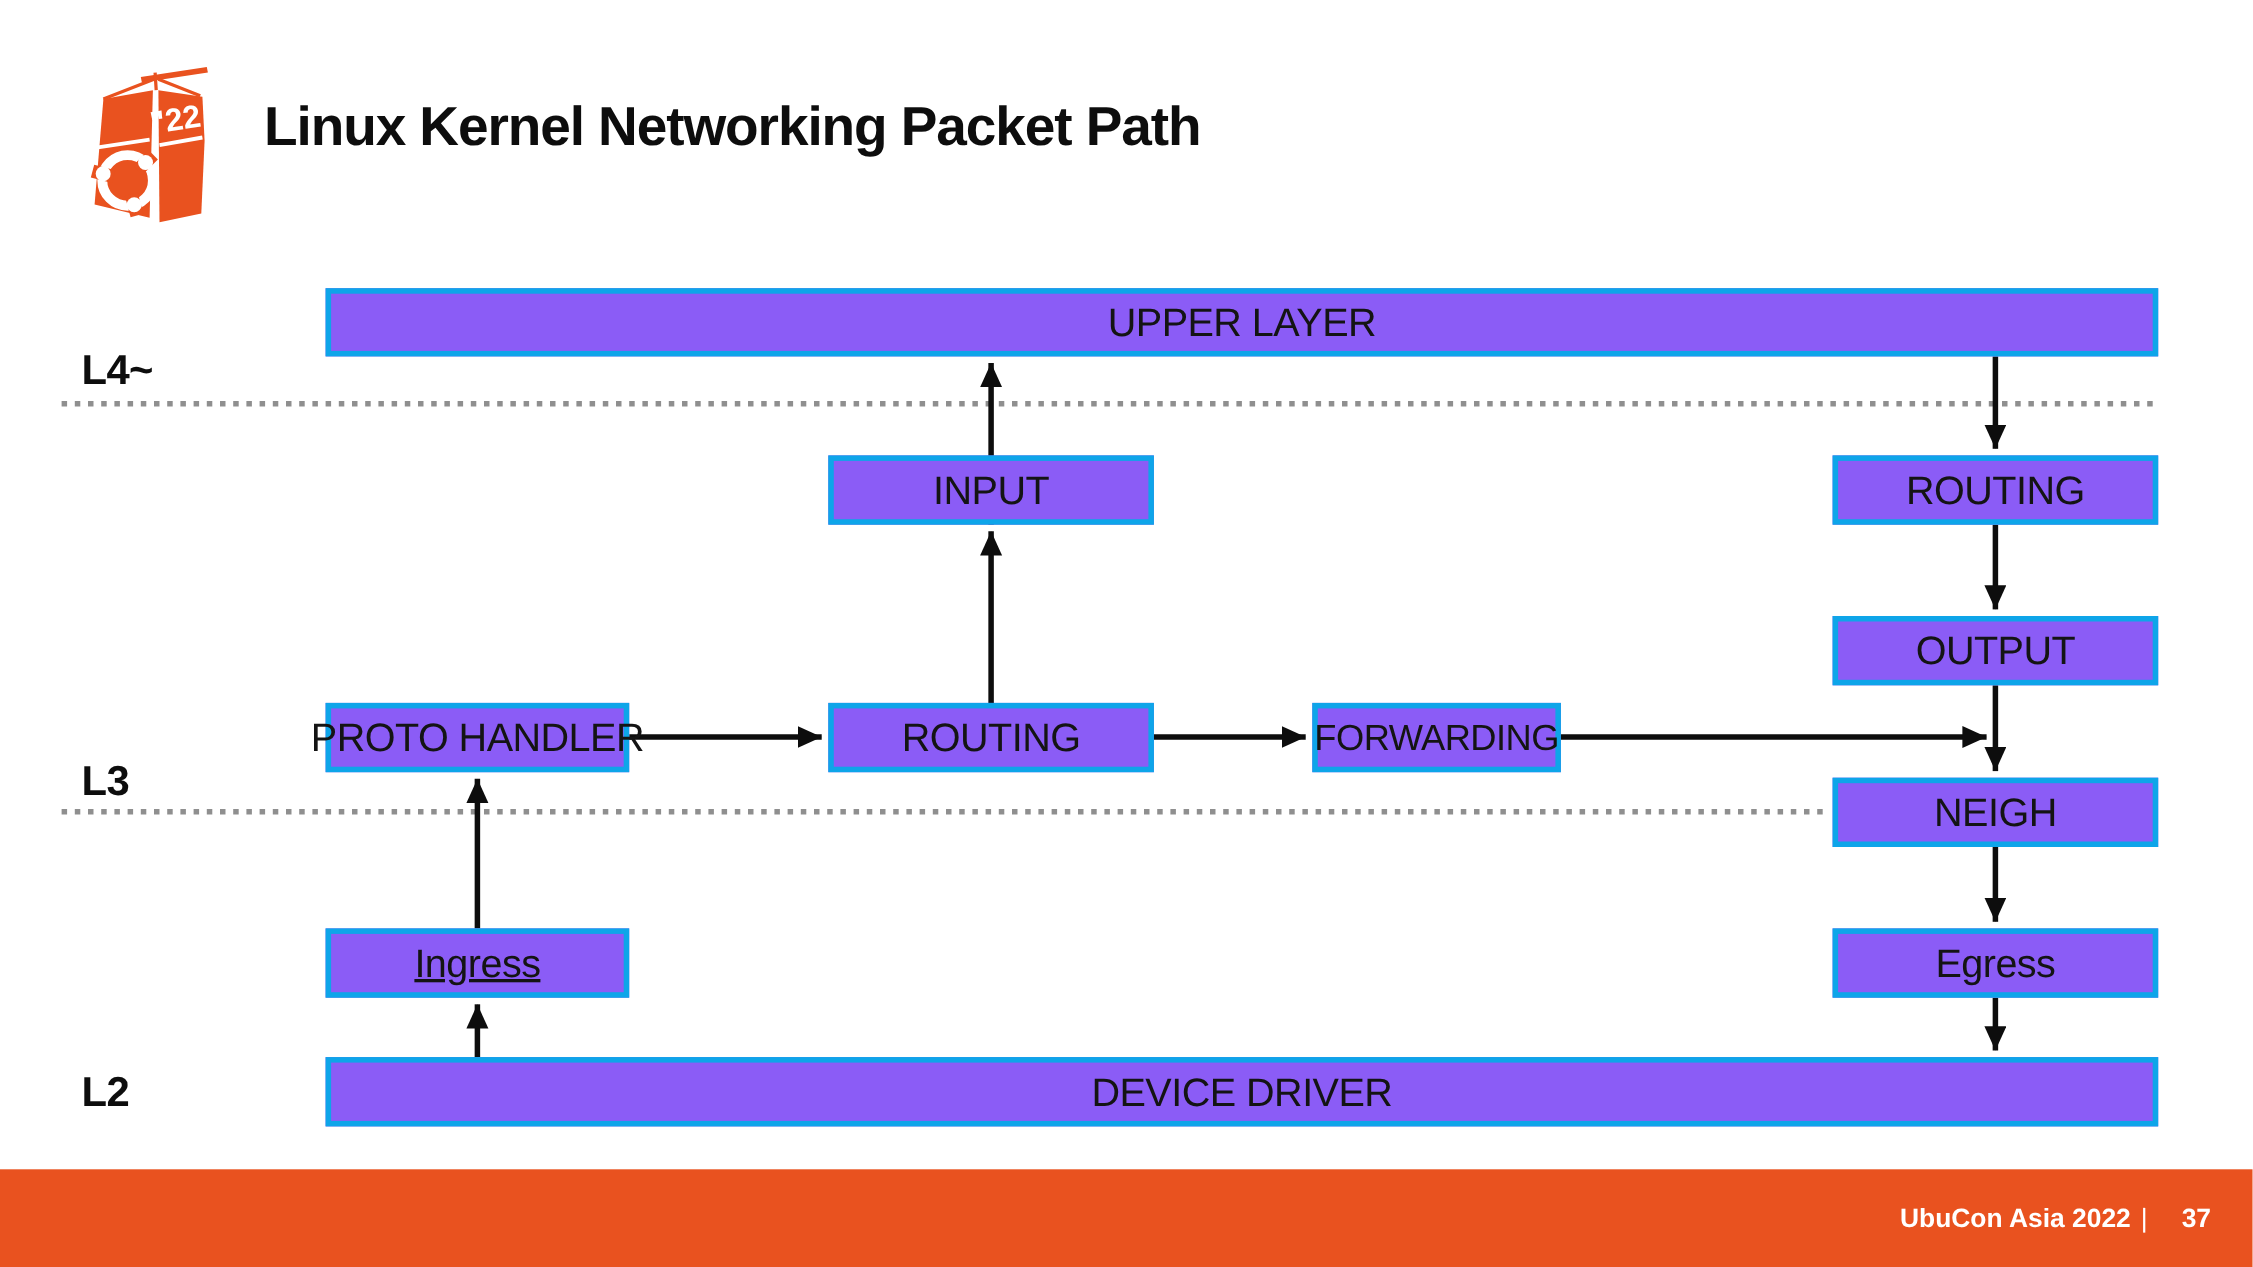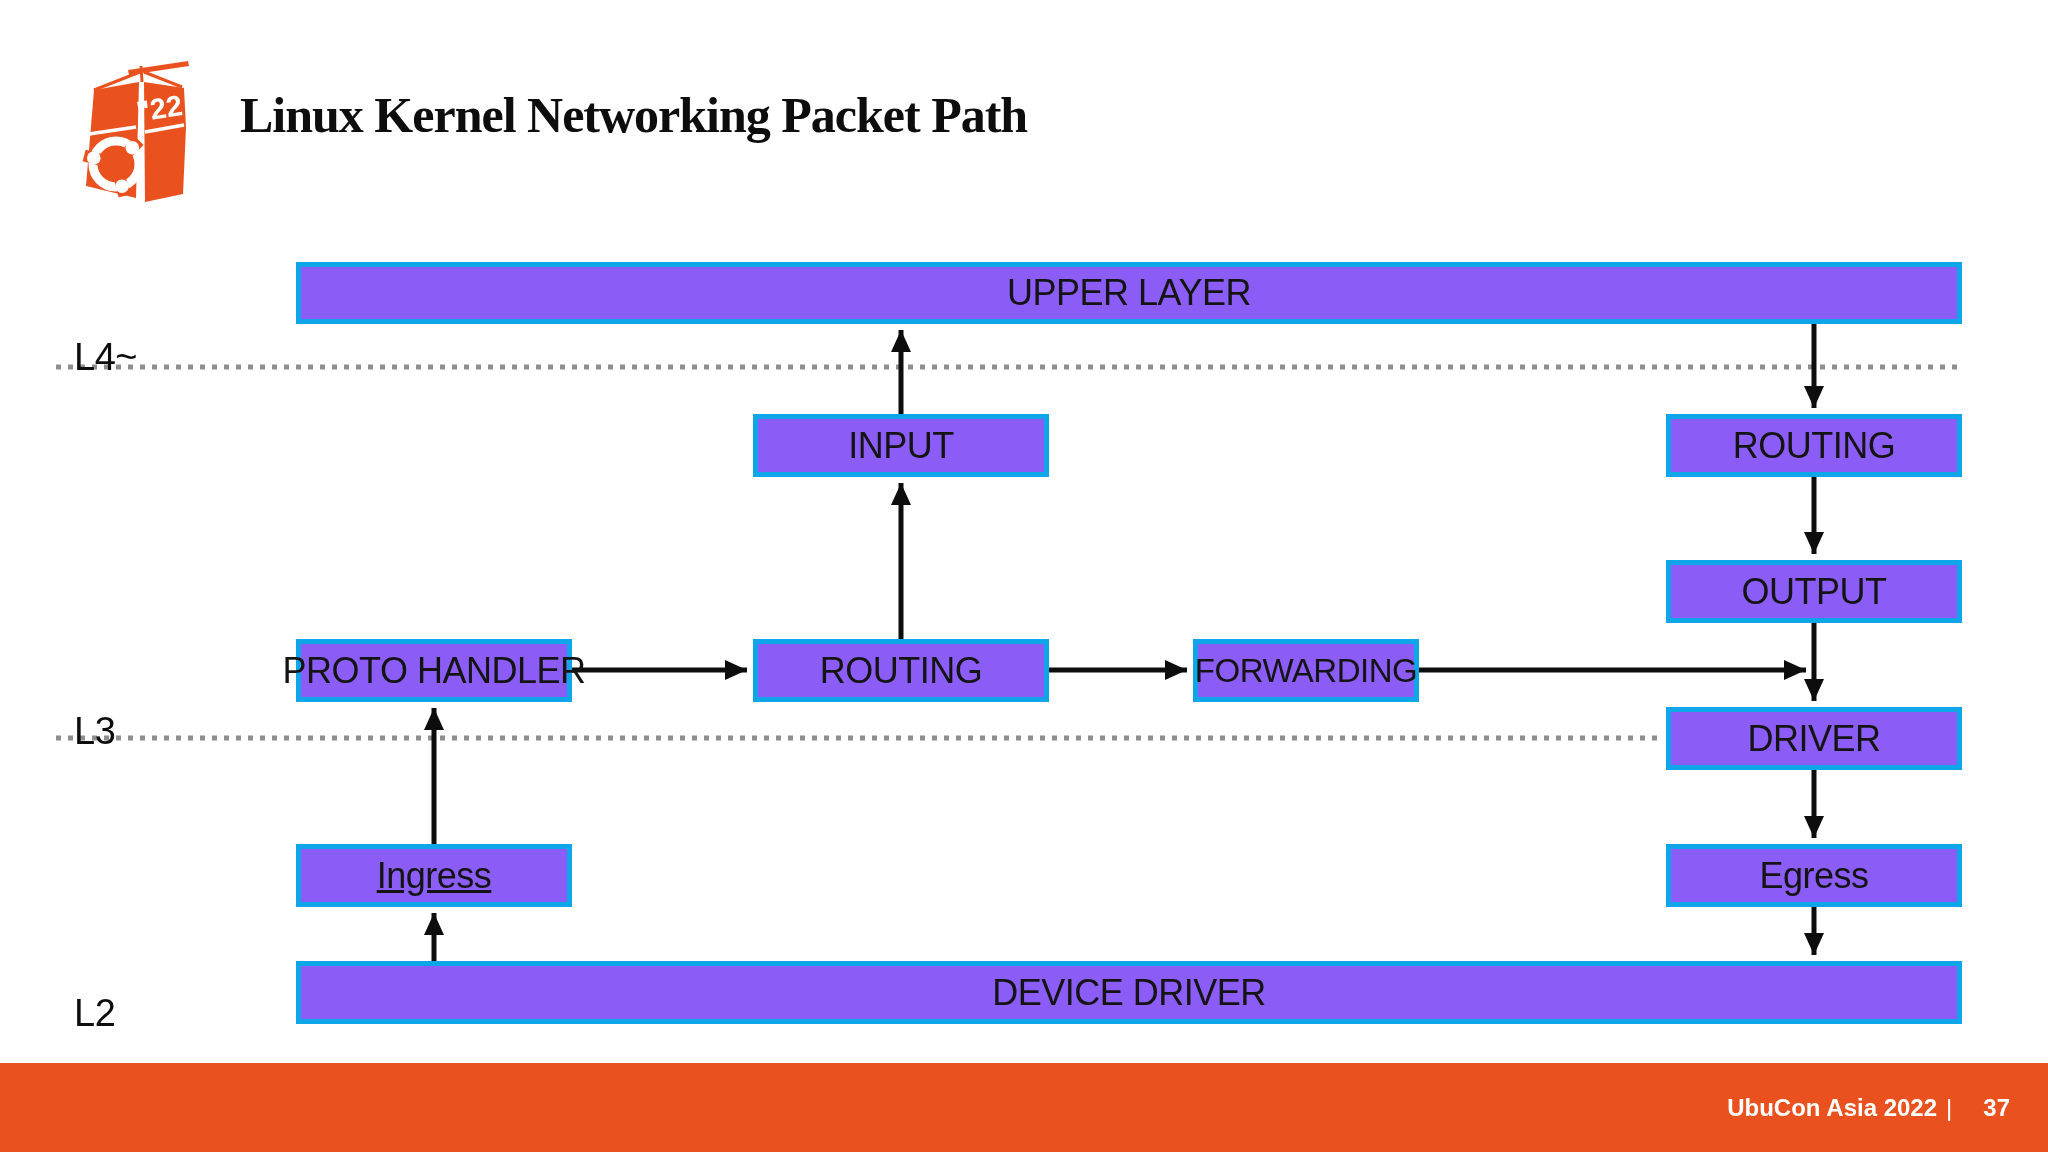--- a/index.html
+++ b/index.html
@@ -4,37 +4,37 @@
 <style>
   html, body { margin: 0; padding: 0; background: #ffffff; }
   body { width: 2048px; height: 1152px; font-family: "Liberation Sans", sans-serif; }
   .slide { position: relative; width: 2048px; height: 1152px; background: #ffffff; overflow: hidden; }
 
   .logo { position: absolute; left: 78px; top: 56px; width: 122px; height: 152px; }
 
   .title {
     position: absolute; left: 240px; top: 88px; margin: 0;
     font-size: 50px; line-height: 1.1; font-weight: bold;
-    letter-spacing: -1px; color: #0d0d0d; white-space: nowrap; font-family: Liberation Serif, serif;
+    letter-spacing: -1px; color: #0d0d0d; white-space: nowrap;
   }
 
   .wires { position: absolute; left: 0; top: 0; pointer-events: none; }
   .wires .arrow { stroke: #0d0d0d; stroke-width: 5; }
   .wires .dotline { stroke: #8f8f8f; stroke-width: 5; stroke-dasharray: 5 7; }
 
   .box {
     position: absolute; box-sizing: border-box;
     border: 5px solid #0ea5e9; background: #8b5cf6;
     display: flex; align-items: center; justify-content: center;
     font-size: 36px; letter-spacing: -0.5px; color: #141414; white-space: nowrap;
   }
 
   .llabel {
-    position: absolute; font-weight: normal; font-size: 38px; color: #0d0d0d;
-    letter-spacing: -0.5px; white-space: nowrap; margin-top: 20px;
+    position: absolute; font-weight: bold; font-size: 38px; color: #0d0d0d;
+    letter-spacing: -0.5px; white-space: nowrap;
   }
 
   .footer {
     position: absolute; left: 0; top: 1063px; width: 2048px; height: 89px;
     background: #E9521F; color: #ffffff; box-sizing: border-box;
     display: flex; align-items: center; justify-content: flex-end;
     padding-right: 38px; font-size: 24px; white-space: nowrap;
   }
   .f-bold { font-weight: bold; }
   .f-sep { margin: 0 9px; font-weight: 300; }
@@ -94,21 +94,21 @@
     <line class="arrow" x1="434" y1="844" x2="434" y2="708" marker-end="url(#ah)"></line>
   </svg>
 
   <div class="box" style="left:296px; top:262px; width:1666px; height:62px;">UPPER LAYER</div>
   <div class="box" style="left:753px; top:414px; width:296px; height:63px;">INPUT</div>
   <div class="box" style="left:1666px; top:414px; width:296px; height:63px;">ROUTING</div>
   <div class="box" style="left:1666px; top:560px; width:296px; height:63px;">OUTPUT</div>
   <div class="box" style="left:296px; top:639px; width:276px; height:63px;">PROTO HANDLER</div>
   <div class="box" style="left:753px; top:639px; width:296px; height:63px;">ROUTING</div>
   <div class="box" style="left:1193px; top:639px; width:226px; height:63px; font-size:33px;">FORWARDING</div>
-  <div class="box" style="left:1666px; top:707px; width:296px; height:63px;">DRIVER</div>
+  <div class="box" style="left:1666px; top:707px; width:296px; height:63px;">NEIGH</div>
   <div class="box" style="left:296px; top:844px; width:276px; height:63px;text-decoration:underline;">Ingress</div>
   <div class="box" style="left:1666px; top:844px; width:296px; height:63px;">Egress</div>
   <div class="box" style="left:296px; top:961px; width:1666px; height:63px;">DEVICE DRIVER</div>
 
   <div class="llabel" style="left:74px; top:316px;">L4~</div>
   <div class="llabel" style="left:74px; top:690px;">L3</div>
   <div class="llabel" style="left:74px; top:972px;">L2</div>
 
   <div class="footer">
     <span class="f-bold">UbuCon Asia 2022</span>

